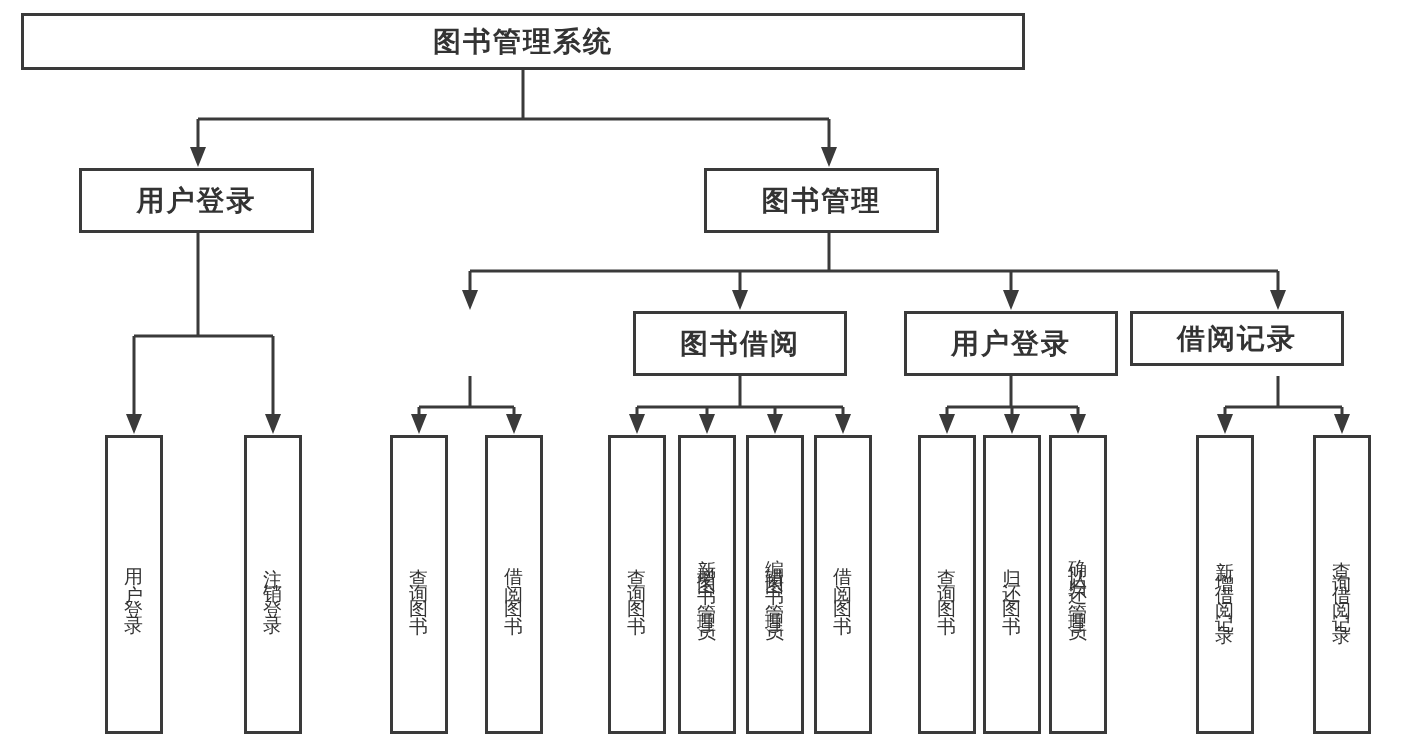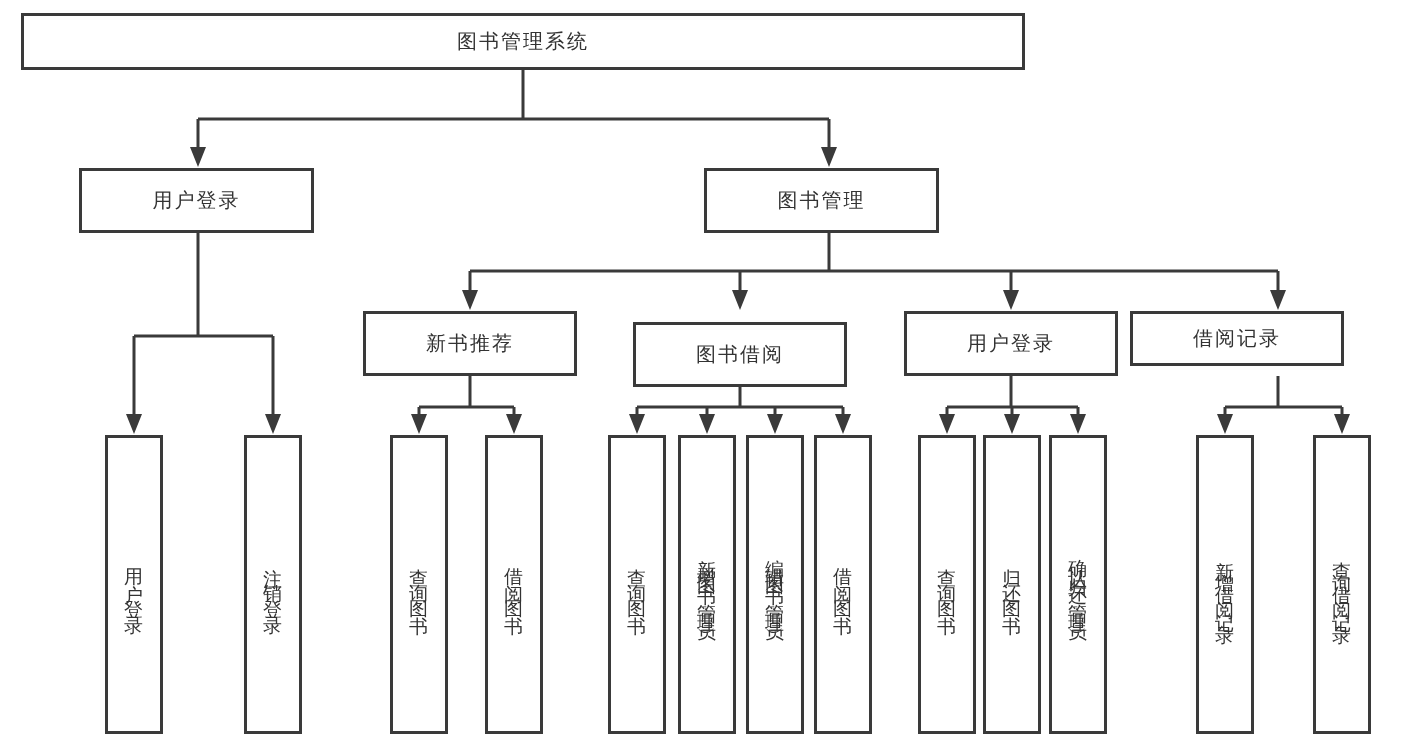--- a/index.html
+++ b/index.html
@@ -39,24 +39,25 @@
   .node {
     position: absolute;
     box-sizing: border-box;
     border: 3px solid var(--border);
     background: var(--background);
     display: flex;
     align-items: center;
     justify-content: center;
   }
   .hlabel {
-    font-size: 20px;
+    font-size: 28px;
     letter-spacing: 2px;
     color: var(--text);
     white-space: nowrap;
+    font-weight: bold;
   }
   .vlabel {
     writing-mode: vertical-rl;
     text-orientation: mixed;
     font-size: 19px;
     color: var(--text);
     line-height: 1;
   }
   .watermark {
     position: absolute;
@@ -97,24 +98,21 @@
     <span class="hlabel">图书管理系统</span>
   </div>
 
   <div class="node" style="left:79px;top:168px;width:235px;height:65px;">
     <span class="hlabel">用户登录</span>
   </div>
   <div class="node" style="left:704px;top:168px;width:235px;height:65px;">
     <span class="hlabel">图书管理</span>
   </div>
 
-  <div class="node" style="left:363px;top:311px;width:214px;height:65px;">
-    <span class="hlabel">新书推荐</span>
-  </div>
-  <div class="node" style="left:633px;top:311px;width:214px;height:65px;margin-top:11px;">
+  <div class="node" style="left:633px;top:311px;width:214px;height:65px;">
     <span class="hlabel">图书借阅</span>
   </div>
   <div class="node" style="left:904px;top:311px;width:214px;height:65px;">
     <span class="hlabel">用户登录</span>
   </div>
   <div class="node" style="left:1130px;top:311px;width:214px;height:55px;">
     <span class="hlabel">借阅记录</span>
   </div>
 
   <div class="node leaf" style="left:105px;top:435px;width:58px;height:299px;">

